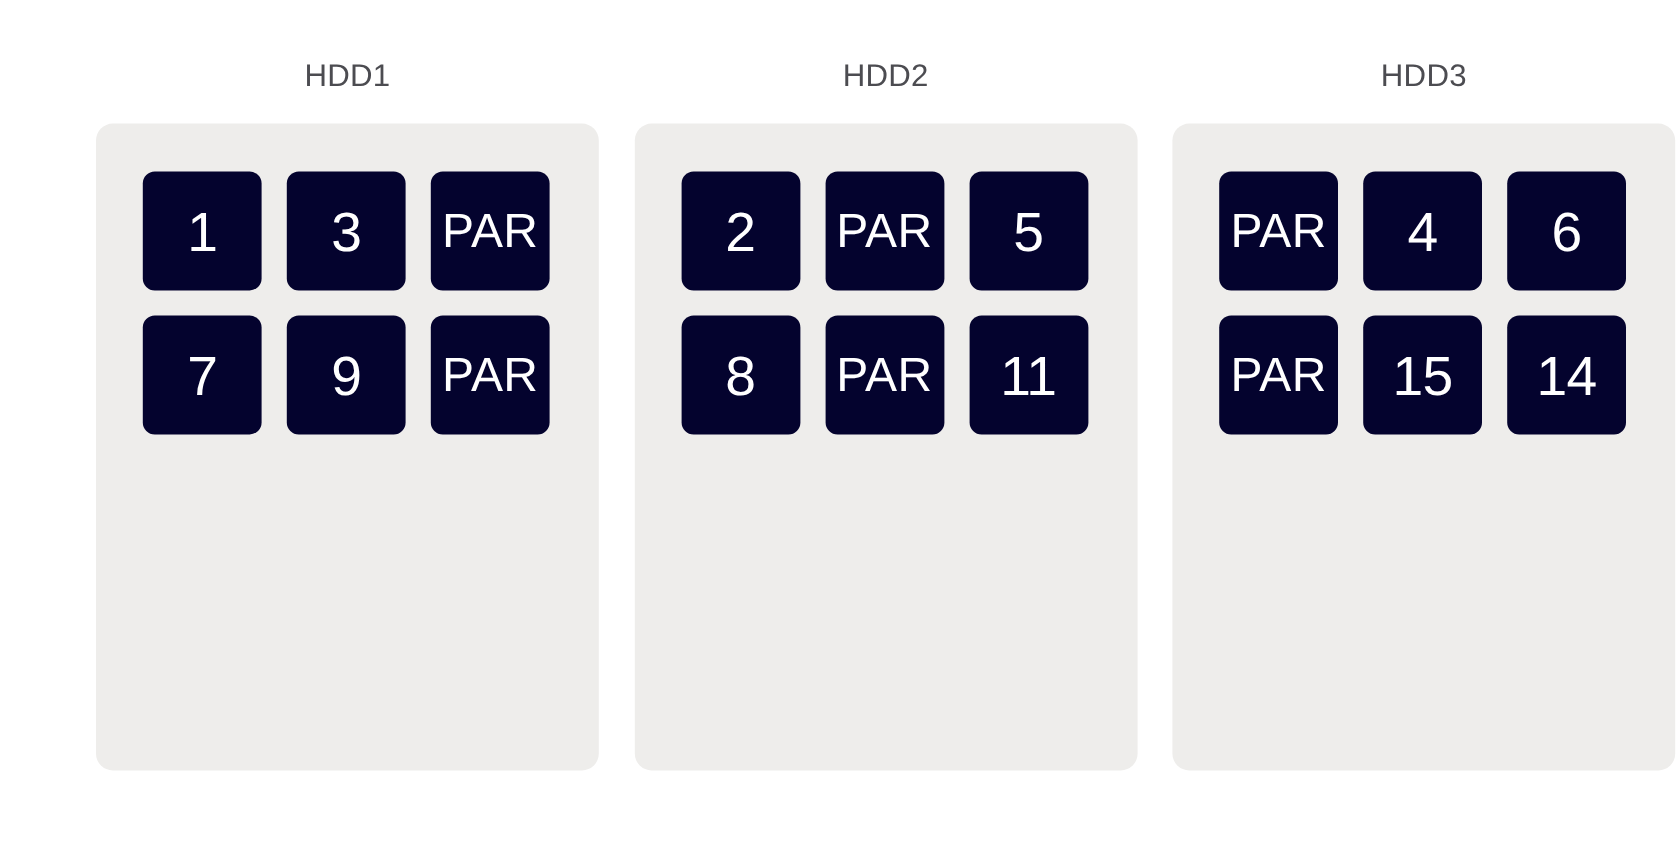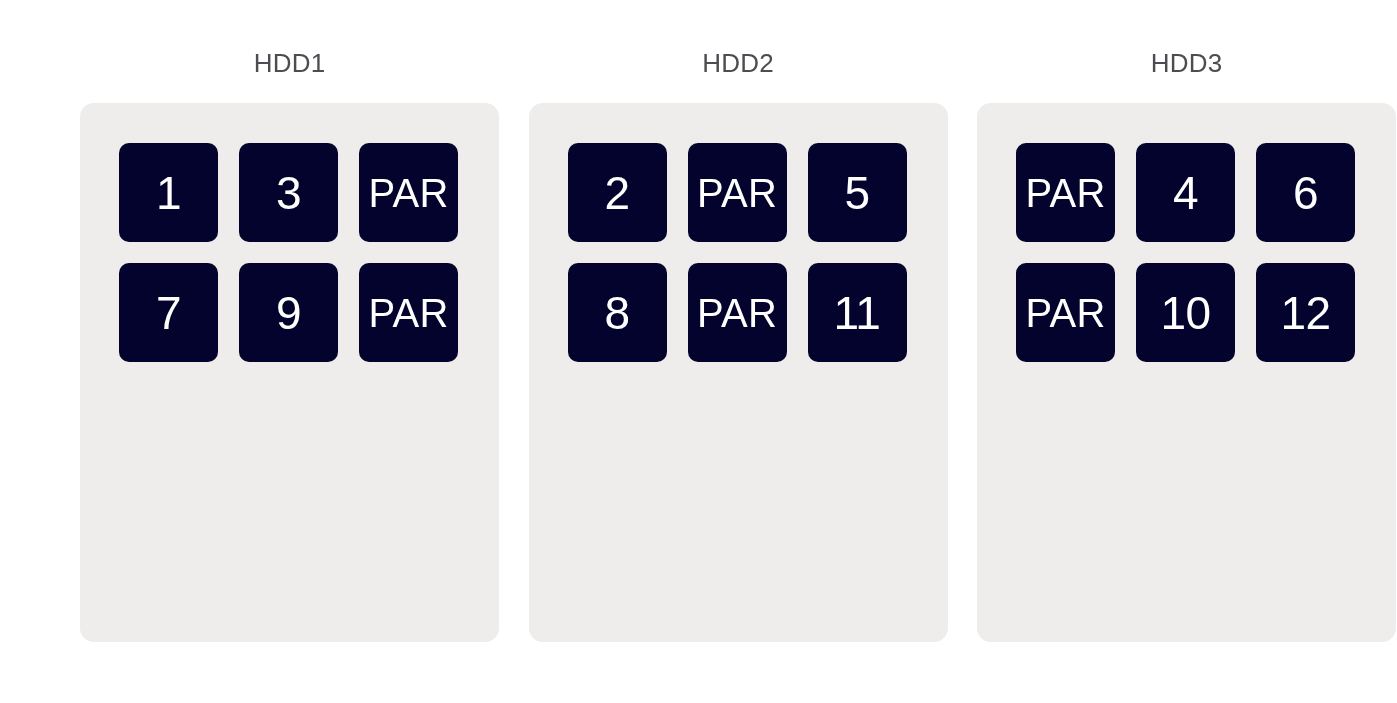--- a/index.html
+++ b/index.html
@@ -170,22 +170,22 @@
             <div class="block data">
               <span class="block-label">4</span>
             </div>
             <div class="block data">
               <span class="block-label">6</span>
             </div>
             <div class="block parity">
               <span class="block-label">PAR</span>
             </div>
             <div class="block data">
-              <span class="block-label">10</span>
+              <span class="block-label">15</span>
             </div>
             <div class="block data">
-              <span class="block-label">12</span>
+              <span class="block-label">14</span>
             </div>
           </div>
         </div>
       </div>
     </div>
 </div>
 
 </body></html>

